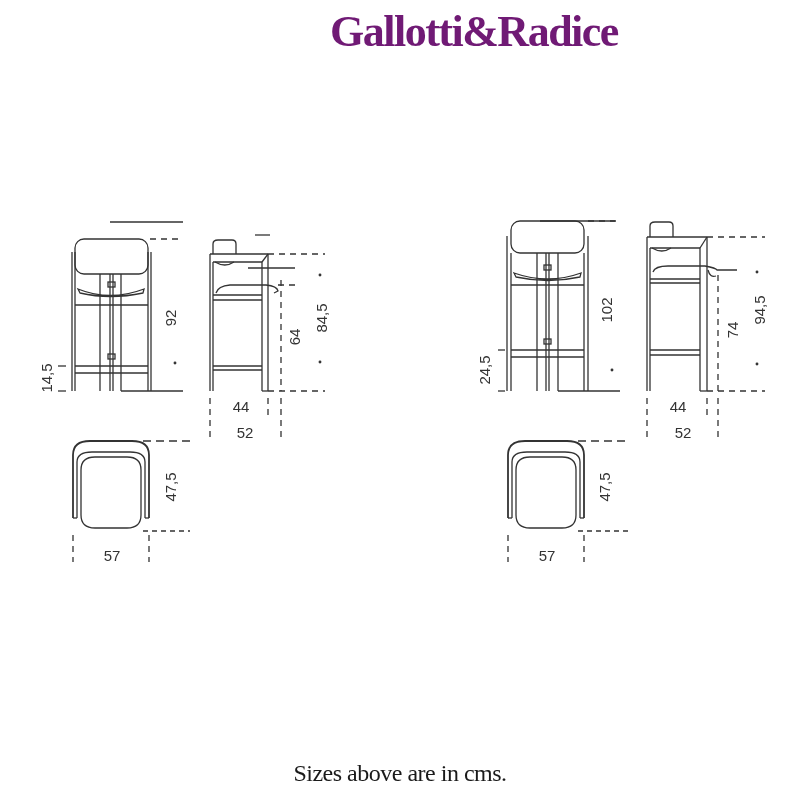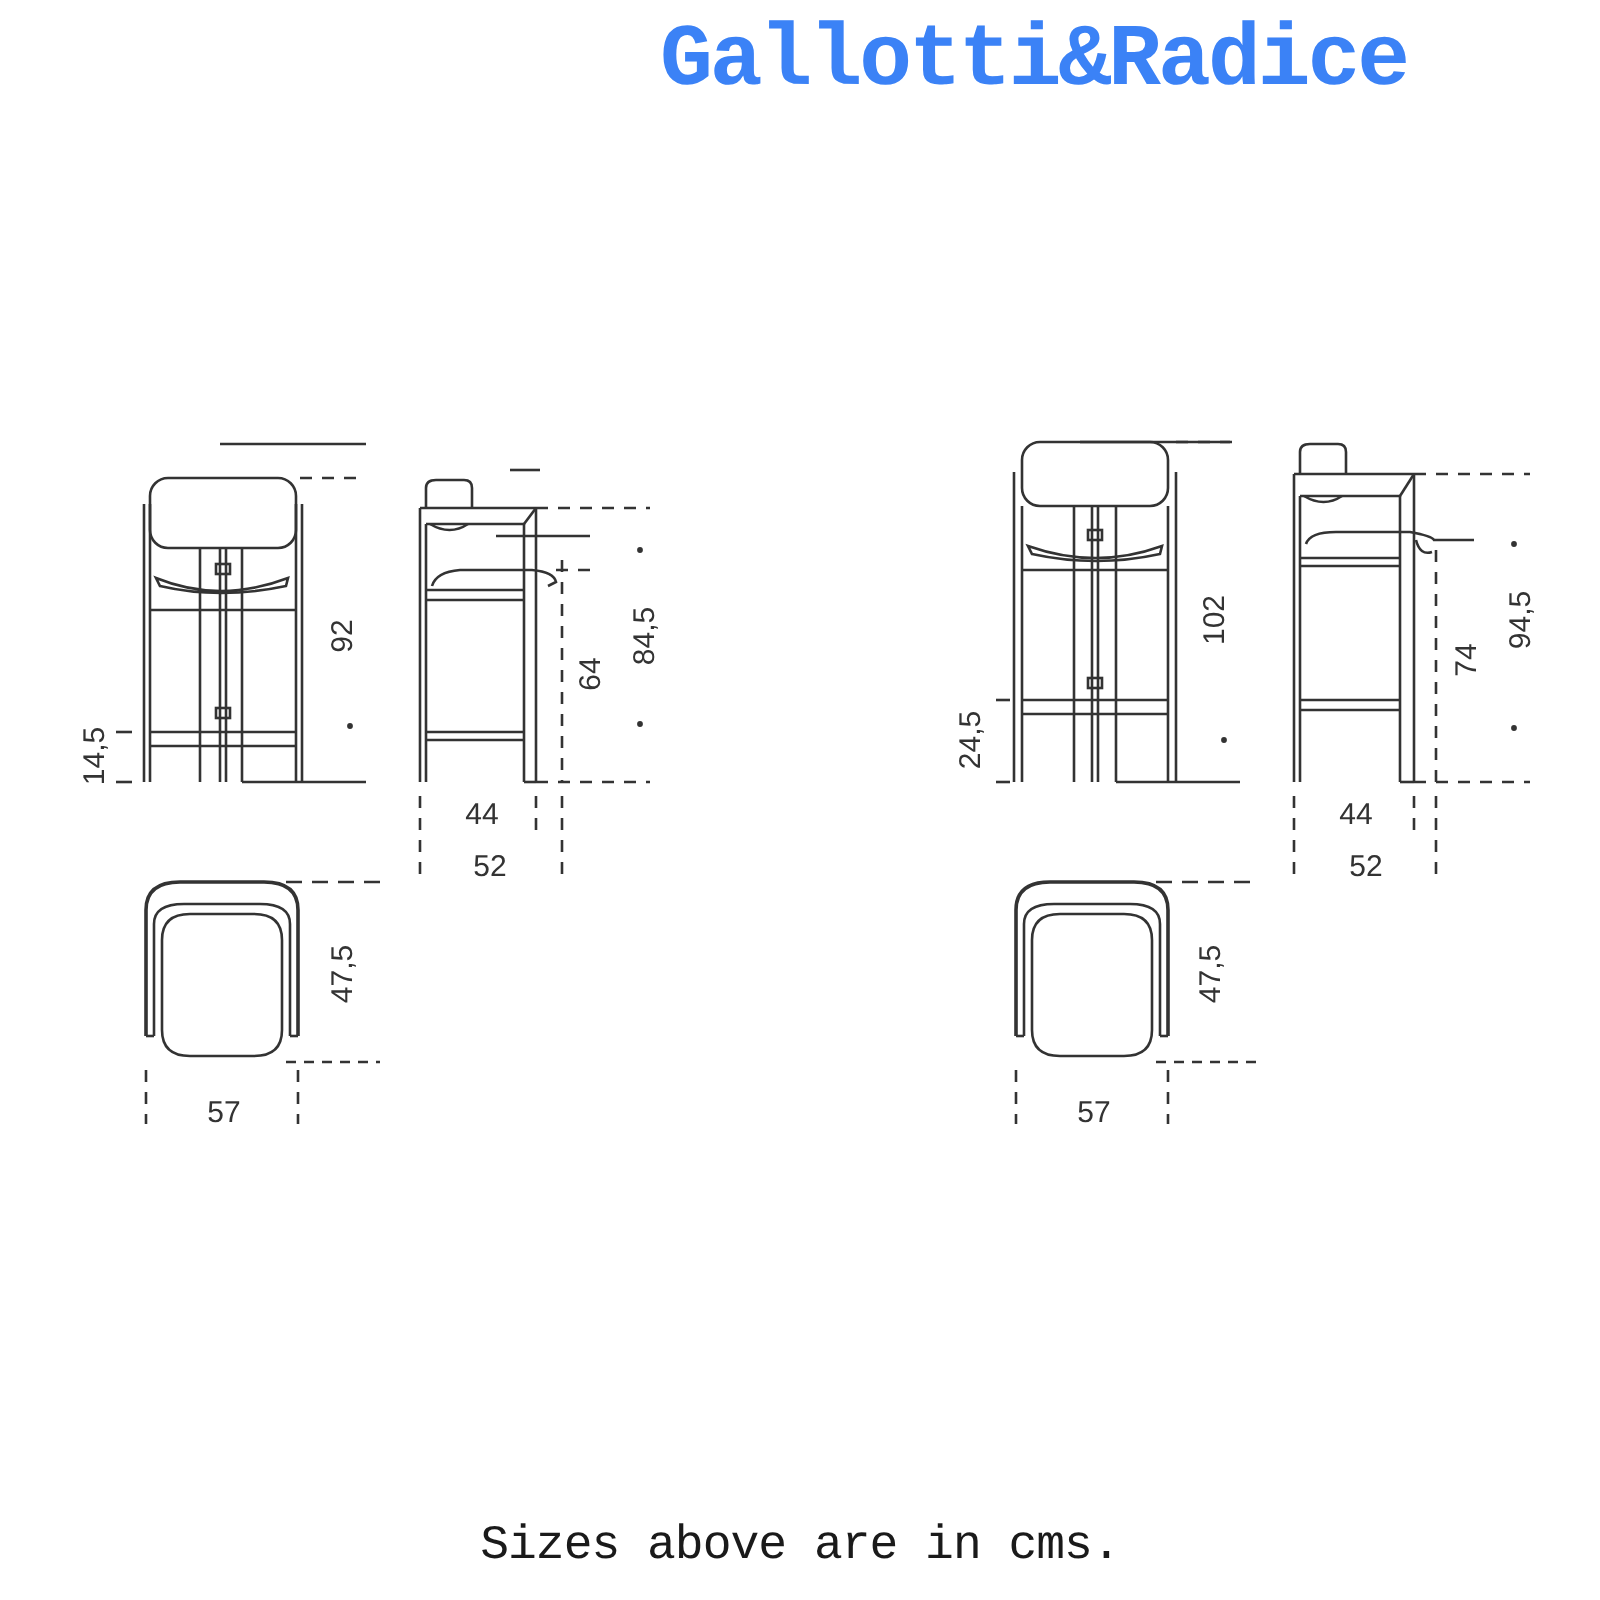--- a/index.html
+++ b/index.html
@@ -1,18 +1,18 @@
 <!DOCTYPE html>
 <html><head>
 <meta charset="utf-8">
 <style>
   html, body { margin: 0; padding: 0; background: #ffffff; }
   body { width: 800px; height: 800px; position: relative; overflow: hidden; font-family: "Liberation Sans", sans-serif; }
-  .brand { position: absolute; left: 330px; top: 6px; font-family: Liberation Mono, monospace; font-weight: bold; font-size: 44px; letter-spacing: -1.5px; color: #3b82f6; }
-  .footer { position: absolute; left: 0; width: 800px; top: 760px; text-align: center; font-family: Liberation Mono, monospace; font-size: 24px; color: #1a1a1a; letter-spacing: -0.5px; }
+  .brand { position: absolute; left: 330px; top: 6px; font-family: Liberation Serif, serif; font-weight: bold; font-size: 44px; letter-spacing: -1.5px; color: #701a75; }
+  .footer { position: absolute; left: 0; width: 800px; top: 760px; text-align: center; font-family: Liberation Serif, serif; font-size: 24px; color: #1a1a1a; letter-spacing: -0.5px; }
   svg.drawing { position: absolute; left: 0; top: 0; }
   .dim { font-family: "Liberation Sans", sans-serif; font-size: 15px; fill: #333; }
 </style>
 </head>
 <body>
 
 <div class="brand">Gallotti&amp;Radice</div>
 
 <svg class="drawing" width="800" height="800" viewBox="0 0 800 800" stroke="#333" fill="none" stroke-width="1.3">
 

